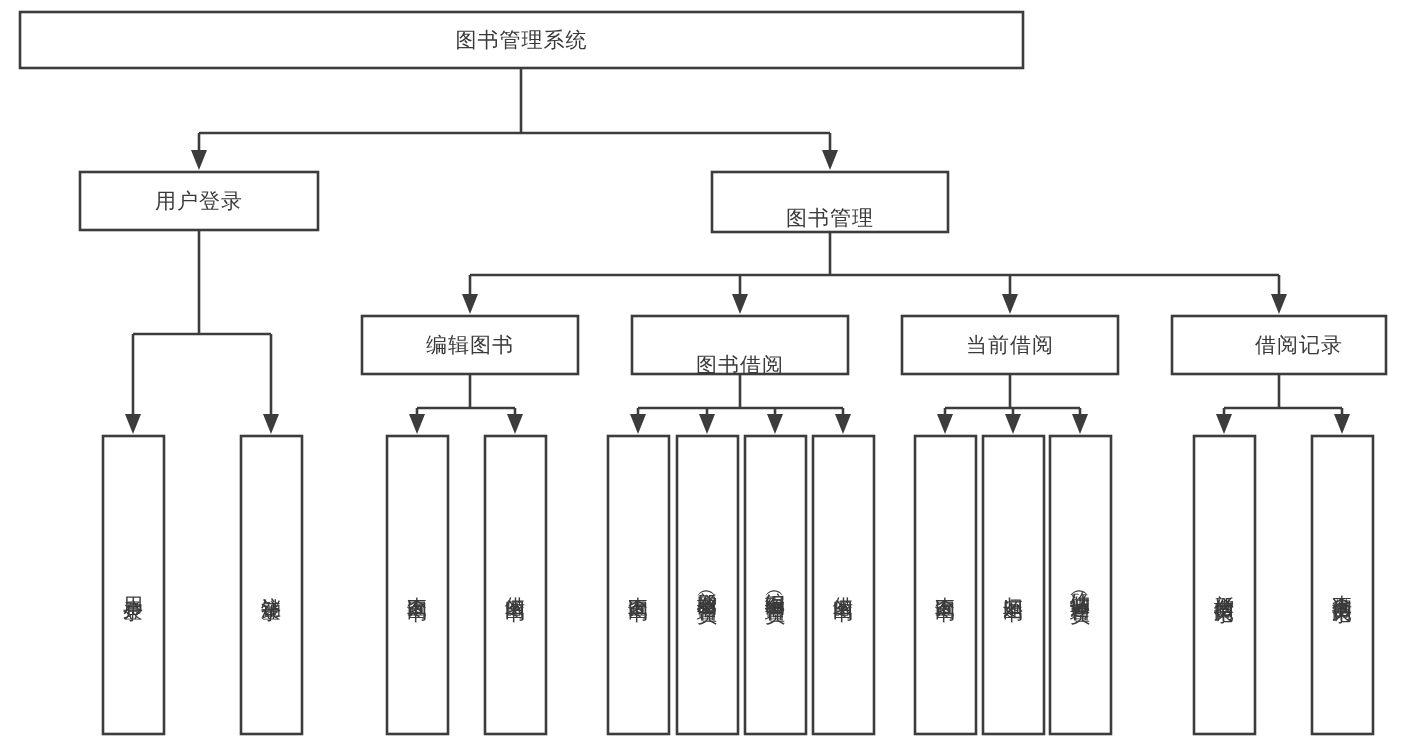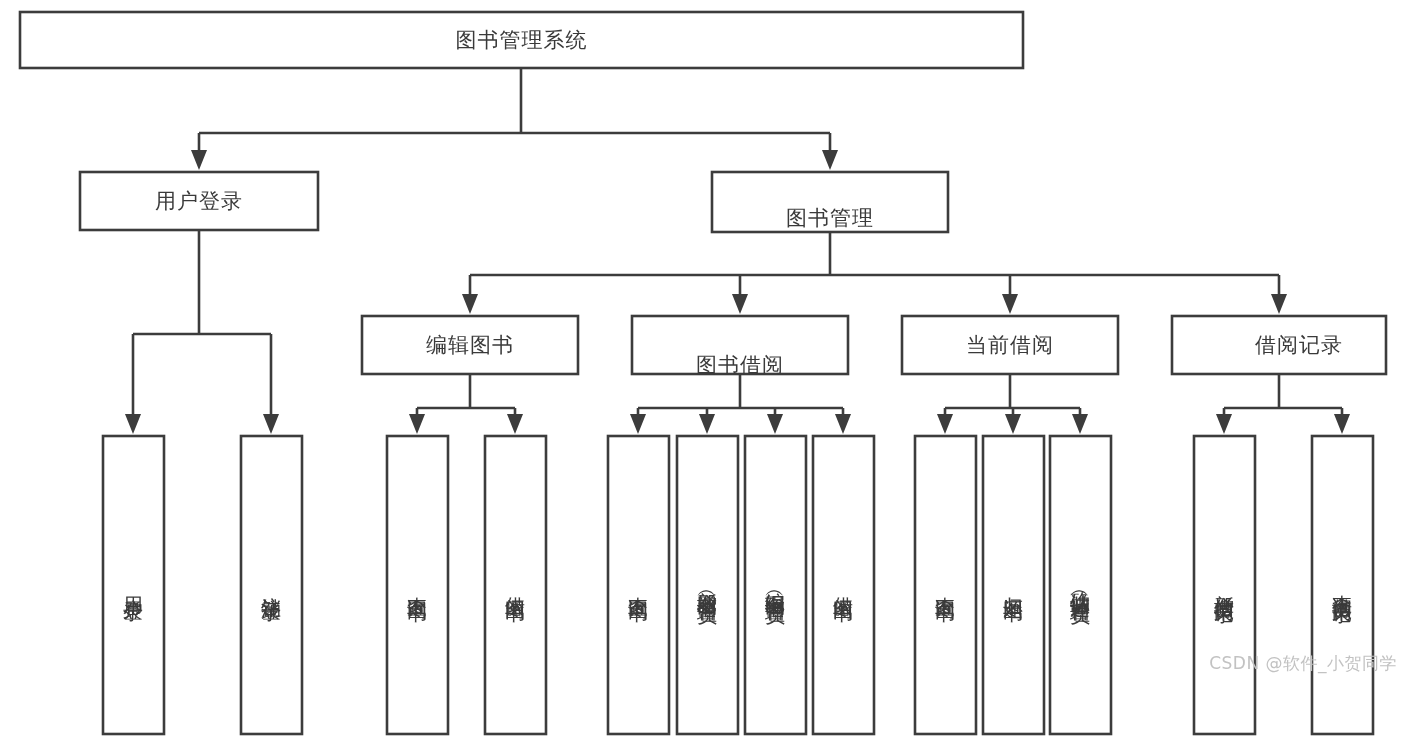--- a/index.html
+++ b/index.html
@@ -182,15 +182,14 @@
       <div class="vtext-wrap" style="left: 677px; top: 436px; width: 61px; height: 298px;">新增图书（管理员）</div>
       <div class="vtext-wrap" style="left: 745px; top: 436px; width: 61px; height: 298px;">编辑图书（管理员）</div>
       <div class="vtext-wrap" style="left: 813px; top: 436px; width: 61px; height: 298px;">借阅图书</div>
       <div class="vtext-wrap" style="left: 915px; top: 436px; width: 61px; height: 298px;">查询图书</div>
       <div class="vtext-wrap" style="left: 983px; top: 436px; width: 61px; height: 298px;">归还图书</div>
       <div class="vtext-wrap" style="left: 1050px; top: 436px; width: 61px; height: 298px;">确认归还（管理员）</div>
       <div class="vtext-wrap" style="left: 1194px; top: 436px; width: 61px; height: 298px;">新增借阅记录</div>
       <div class="vtext-wrap" style="left: 1312px; top: 436px; width: 61px; height: 298px;">查询借阅记录</div>
     </div>
 
-  <div class="watermark">CSDN @软件_小贺同学</div>
 
 </div>
 
 </body></html>

